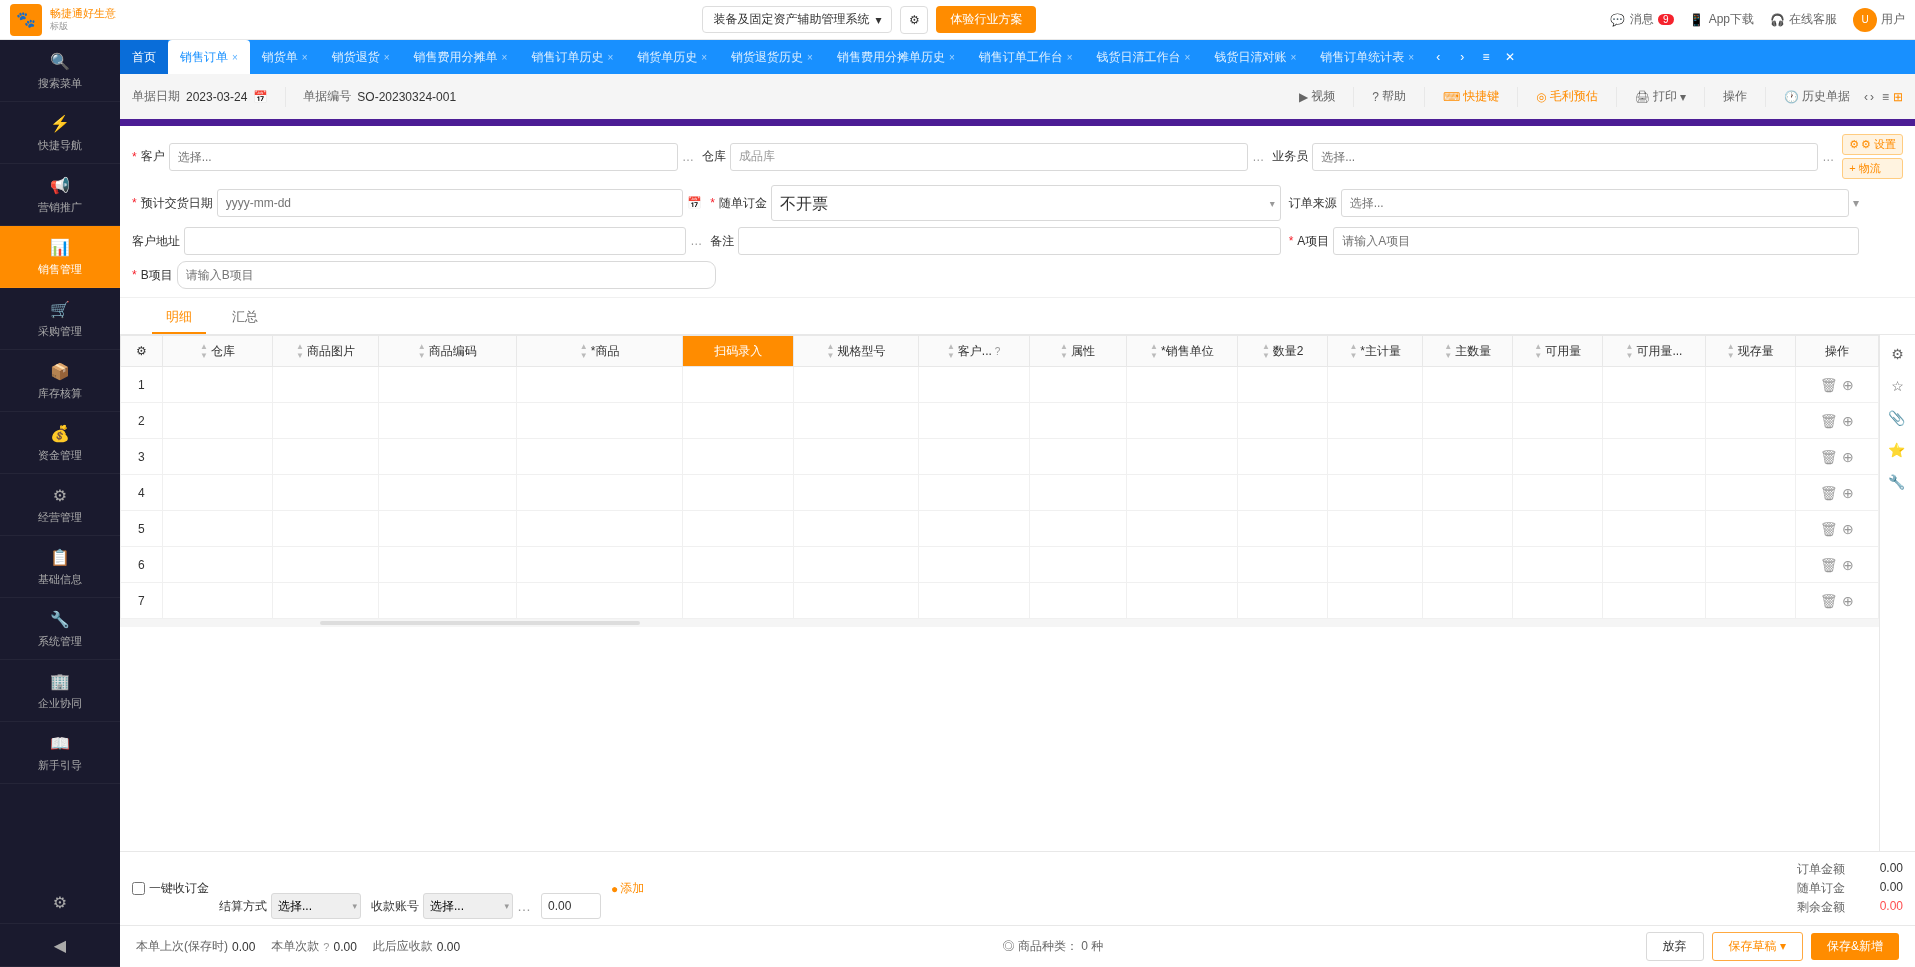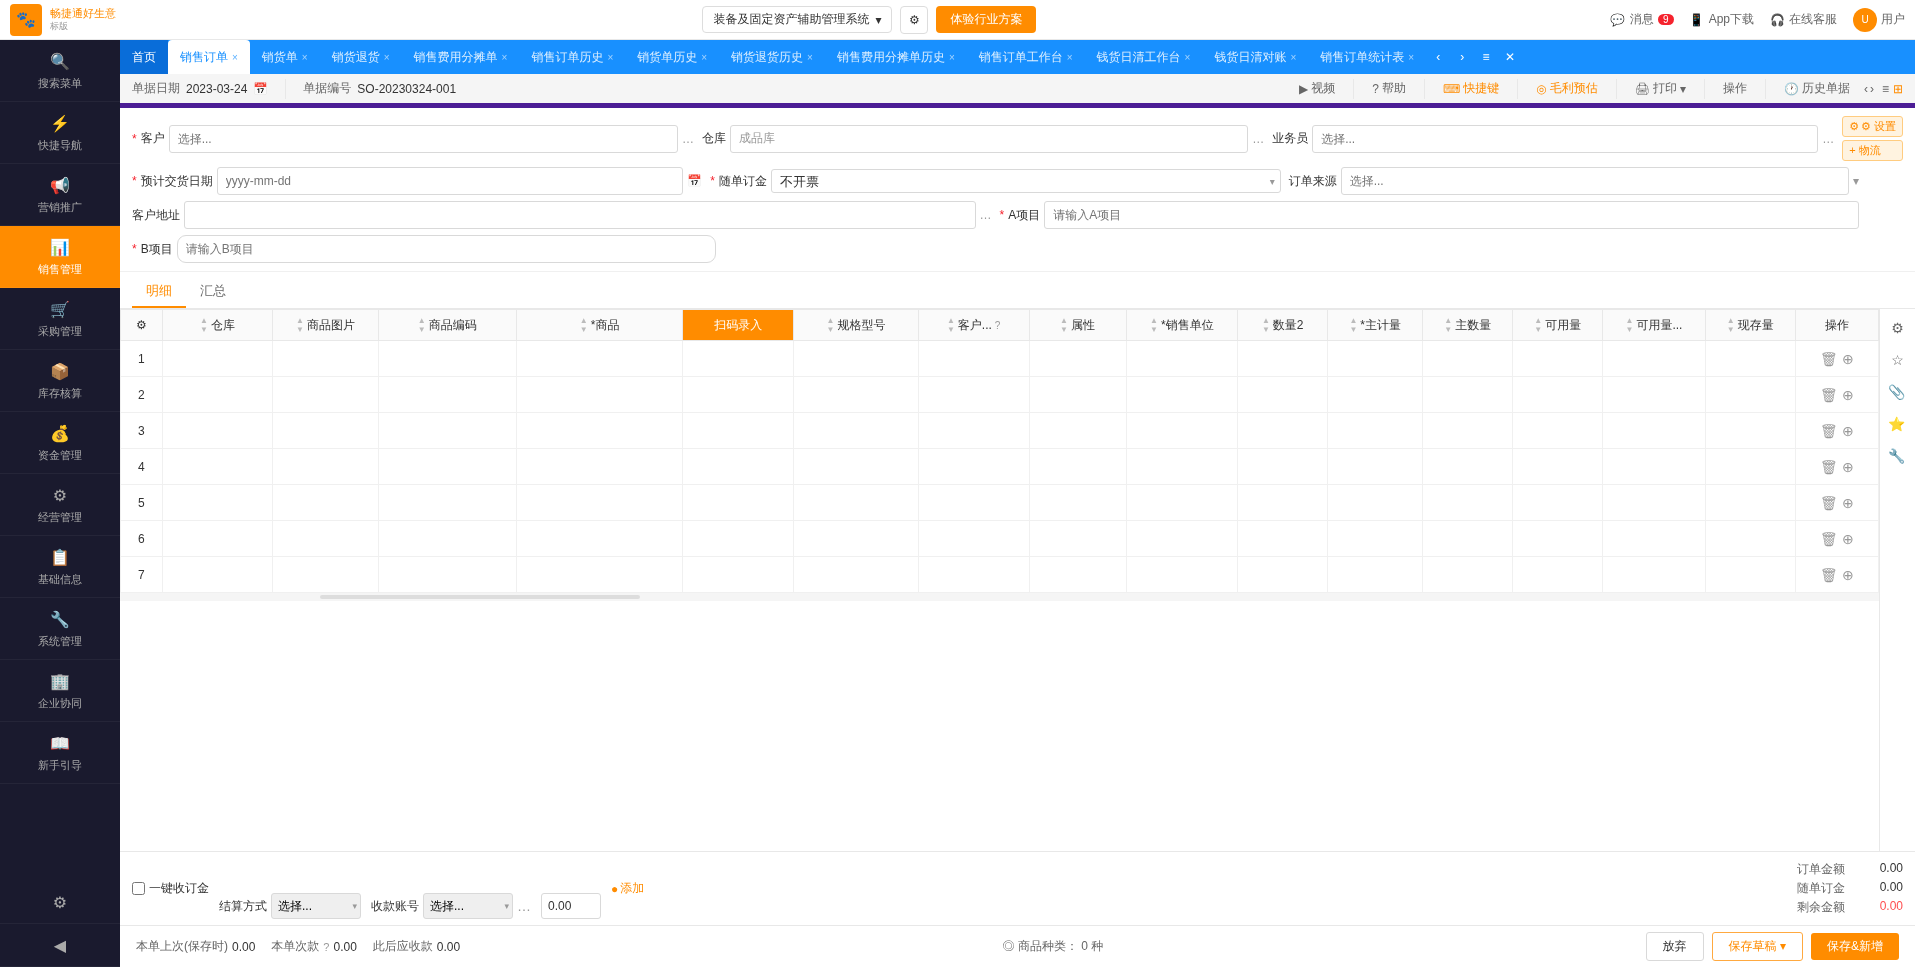--- a/index.html
+++ b/index.html
@@ -184,23 +184,23 @@
       overflow: auto;
       background: #fff;
       display: flex;
       flex-direction: column;
     }
 
     
     .toolbar {
       display: flex;
       align-items: center;
-      padding: 4px 12px;
+      padding: 12px 12px;
       background: #f5f5f5;
-      border-bottom: 5px solid #4c1d95;
+      border-bottom: 7px solid #4c1d95;
       gap: 13px;
       flex-shrink: 0;
       flex-wrap: wrap;
     }
     .toolbar-group {
       display: flex;
       align-items: center;
       gap: 6px;
     }
     .toolbar-label {
@@ -269,23 +269,23 @@
       font-size: 11px;
       cursor: pointer;
       display: flex;
       gap: 2px;
       white-space: nowrap;
     }
 
     
     .detail-tabs {
       display: flex;
-      padding: 6px 12px 0;
+      padding: 6px 32px 0;
       border-bottom: 1px solid #e8e8e8;
-      gap: 0;
+      gap: 12px;
       flex-shrink: 0;
     }
     .detail-tab {
       padding: 4px 14px 6px;
       cursor: pointer;
       font-size: 13px;
       color: #666;
       border-bottom: 2px solid transparent;
     }
     .detail-tab.active {
@@ -500,25 +500,25 @@
     .field-input {
       height: 28px;
       border: 1px solid #d9d9d9;
       border-radius: 3px;
       padding: 0 8px;
       font-size: 12px;
       color: #999;
     }
     
     .field-select {
-      height: 24px;
+      height: 36px;
       border: 1px solid #d9d9d9;
       border-radius: 3px;
       padding: 0 24px 0 8px;
-      font-size: 13px;
+      font-size: 16px;
       color: #333;
       appearance: none;
       background: #fff;
       cursor: pointer;
     }
   </style>
 </head>
 <body>
 
 <div class="top-bar">
@@ -797,20 +797,24 @@
             <span style="color:#999;cursor:pointer;">▾</span>
           </div>
           <div style="width:36px;"></div>
         </div>
 
         <div style="display:flex;align-items:center;margin-bottom:6px;gap:8px;">
           <div style="display:flex;align-items:center;gap:4px;flex:1;">
             <span style="font-size:12px;color:#333;white-space:nowrap;">客户地址</span>
             <input type="text" class="field-input" style="flex: 1 1 0%;">
             <span style="color:#999;cursor:pointer;">…</span>
+          </div>
+          <div style="display:flex;align-items:center;gap:4px;flex:1;">
+            <span style="font-size:12px;color:#333;white-space:nowrap;">备注</span>
+            <input type="text" class="field-input" style="flex: 1 1 0%;">
           </div>
           <div style="display:flex;align-items:center;gap:4px;flex:1;">
             <span style="color:#f5222d;font-size:12px;">*</span>
             <span style="font-size:12px;color:#333;white-space:nowrap;">A项目</span>
             <input type="text" class="field-input" style="flex: 1 1 0%;" placeholder="请输入A项目">
           </div>
           <div style="width:36px;"></div>
         </div>
 
         <div style="display:flex;align-items:center;margin-bottom:4px;gap:8px;">

